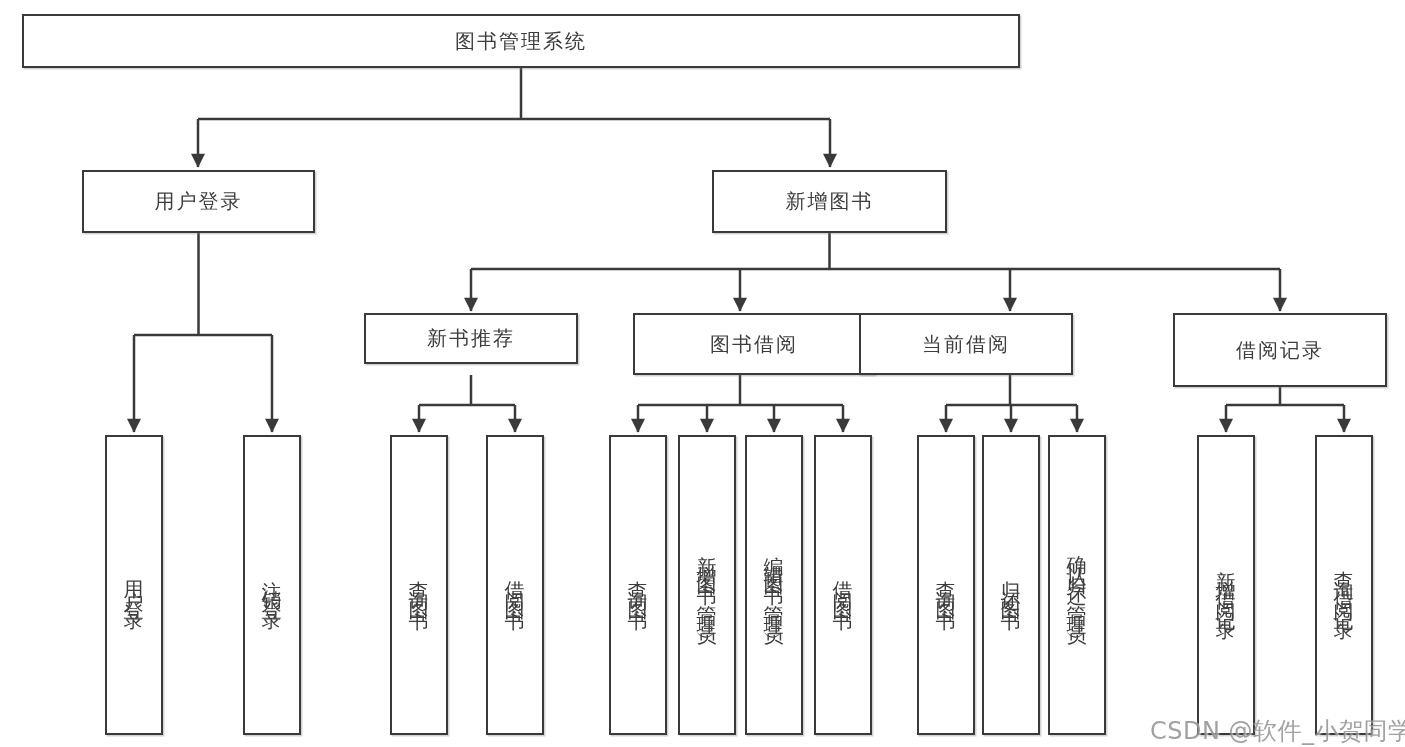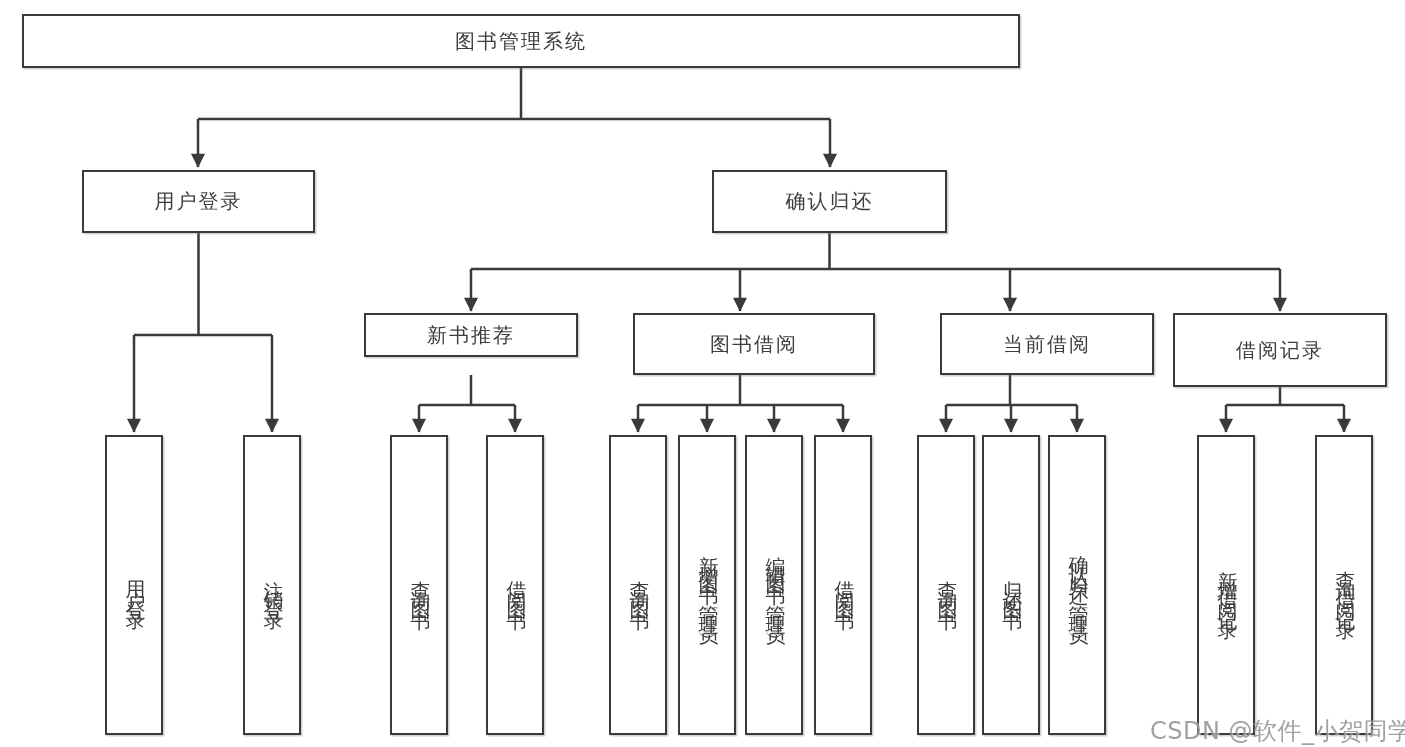--- a/index.html
+++ b/index.html
@@ -26,21 +26,20 @@
   .box {
     position: absolute;
     box-sizing: border-box;
     background: #ffffff;
     border: 2.5px solid #3a3a3a;
     box-shadow: 1.5px 1.5px 0 rgba(130,130,130,0.35);
     display: flex;
     align-items: center;
     justify-content: center;
     z-index: 2;
-    font-family: Liberation Mono, monospace;
   }
   .box.h span {
     font-size: 20px;
     letter-spacing: 2px;
     color: #3d3d3d;
     white-space: nowrap;
   }
   .box.v span {
     writing-mode: vertical-rl;
     font-size: 20px;
@@ -116,30 +115,30 @@
   </svg>
 
   <div class="box h" style="left:22px; top:14px; width:998px; height:54px">
     <span>图书管理系统</span>
   </div>
 
   <div class="box h" style="left:82px; top:170px; width:233px; height:63px">
     <span>用户登录</span>
   </div>
   <div class="box h" style="left:712px; top:170px; width:235px; height:63px">
-    <span>确认归还</span>
+    <span>新增图书</span>
   </div>
 
-  <div class="box h" style="left:364px; top:313px; width:214px; height:44px">
+  <div class="box h" style="left:364px; top:313px; width:214px; height:51px">
     <span>新书推荐</span>
   </div>
   <div class="box h" style="left:633px; top:313px; width:242px; height:62px">
     <span>图书借阅</span>
   </div>
-  <div class="box h" style="left:940px; top:313px; width:214px; height:62px">
+  <div class="box h" style="left:859px; top:313px; width:214px; height:62px">
     <span>当前借阅</span>
   </div>
   <div class="box h" style="left:1173px; top:313px; width:214px; height:74px">
     <span>借阅记录</span>
   </div>
 
   <div class="box v" style="left:105px; top:435px; width:58px; height:300px">
     <span>用户登录</span>
   </div>
   <div class="box v" style="left:243px; top:435px; width:58px; height:300px">

